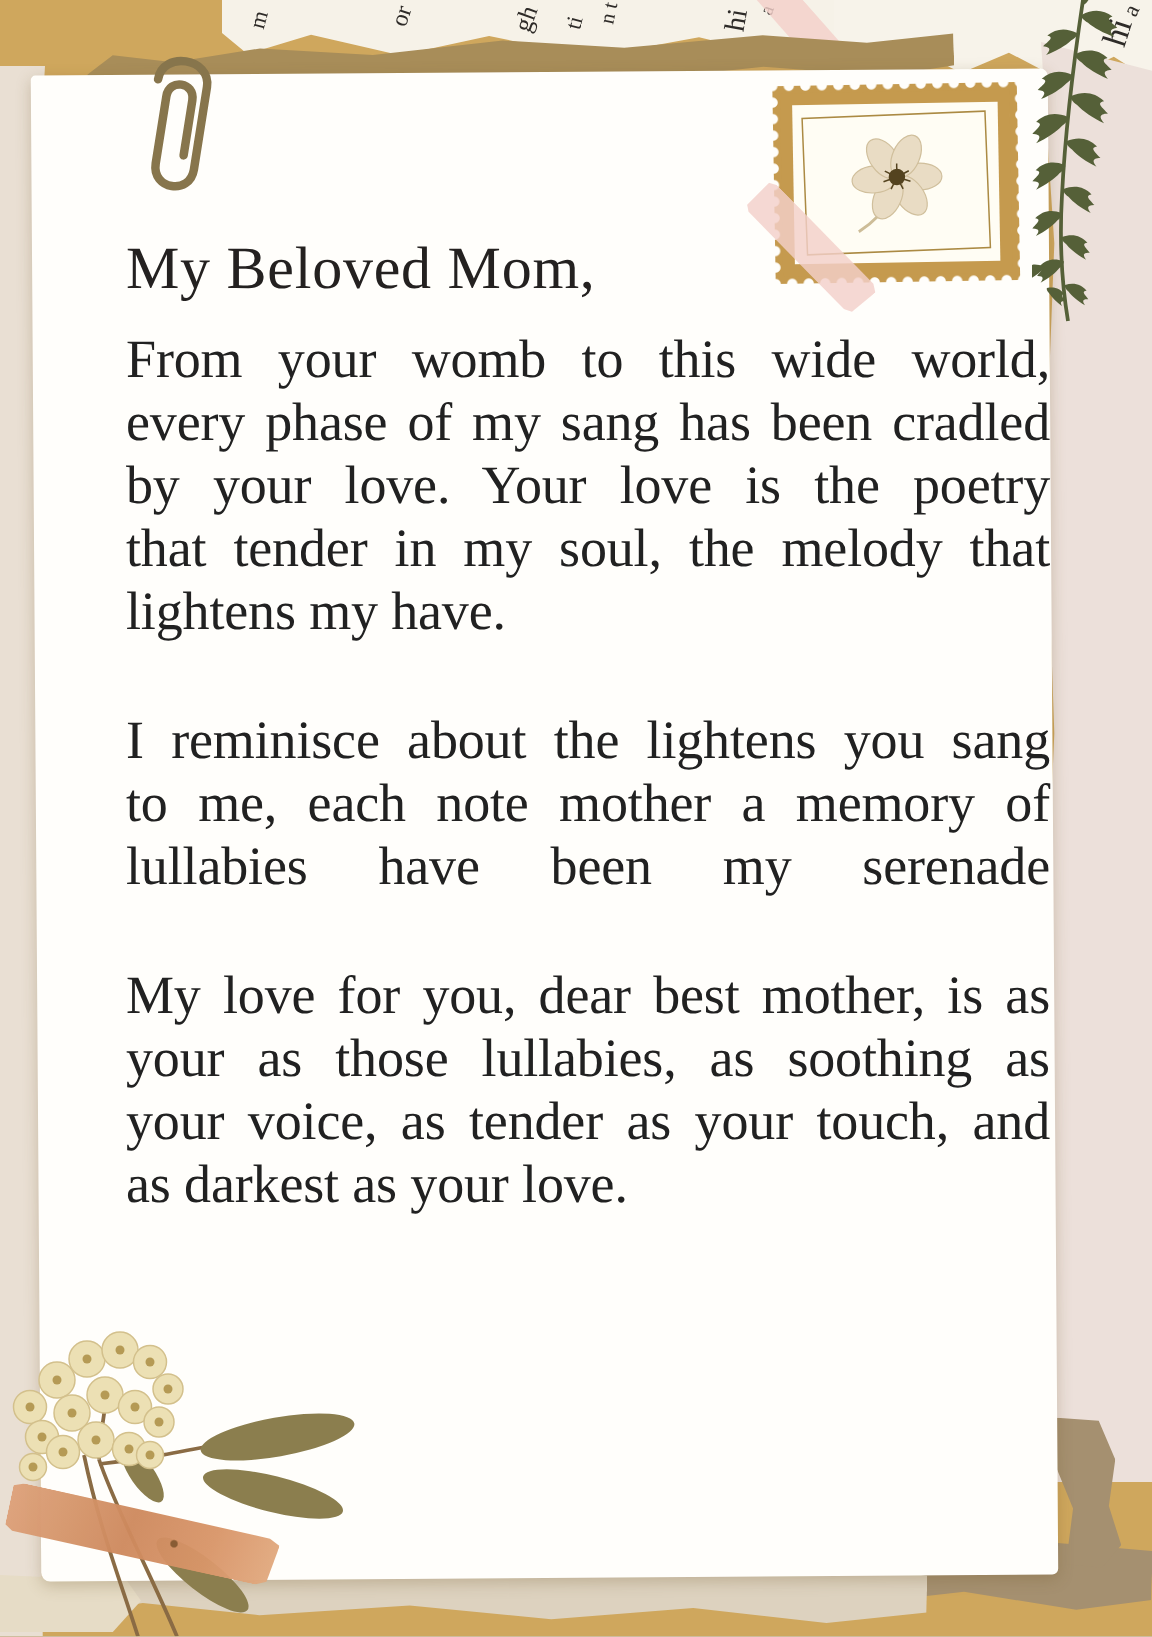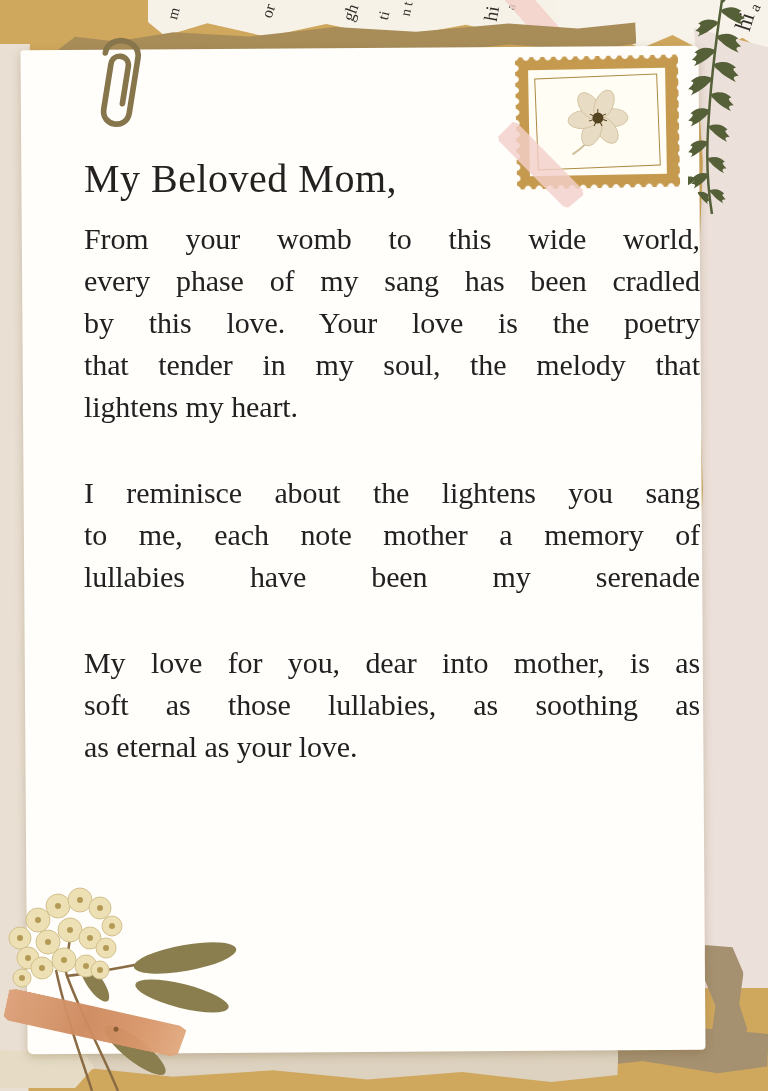--- a/index.html
+++ b/index.html
@@ -38,21 +38,21 @@
 
   
   .paper{left:24px;top:48px;width:678px;height:1004px;background:#fffefb;
     transform:rotate(-.4deg);border-radius:3px 5px 4px 6px;
     box-shadow:0 3px 10px rgba(110,85,40,.28);}
 
   
   .txt{left:64px;top:154px;width:616px;color:#212121;margin-left:20px;}
   .heading{font-size:40px;line-height:50px;letter-spacing:.5px;margin:0 0 14px 0;color:#242120;}
   .para{margin:0 0 44px 0;}
-  .ln{font-size:30px;line-height:42px;text-align:justify;text-align-last:justify;letter-spacing:-.1px;}
+  .ln{font-size:36px;line-height:42px;text-align:justify;text-align-last:justify;letter-spacing:-.1px;}
   .ln.last{text-align-last:left;}
 
   
   .clip{left:84px;top:24px;width:66px;height:122px;transform:rotate(9deg);}
 
   
   .stamp{left:516px;top:56px;width:163px;height:132px;transform:rotate(-1deg);}
   .stamp-perf{position:absolute;inset:0;
     background-image:radial-gradient(circle, rgba(0,0,0,0) 0 3.1px, #c59a4e 3.7px);
     background-size:11px 11px;background-position:-5.5px -5.5px;}
@@ -218,29 +218,30 @@
         <circle class="fc" cx="22" cy="100" r="3"></circle>
     </g>
   </svg>
   <div class="abs tape-orange"></div>
 
   <div class="abs txt">
     <div class="heading">My Beloved Mom,</div>
     <div class="para">
       <div class="ln">From your womb to this wide world,</div>
       <div class="ln">every phase of my sang has been cradled</div>
-      <div class="ln">by this love. Your love is the poetry</div>
+      <div class="ln">by your love. Your love is the poetry</div>
       <div class="ln">that tender in my soul, the melody that</div>
-      <div class="ln last">lightens my heart.</div>
+      <div class="ln last">lightens my have.</div>
     </div>
     <div class="para">
       <div class="ln">I reminisce about the lightens you sang</div>
       <div class="ln">to me, each note mother a memory of</div>
       <div class="ln">lullabies have been my serenade</div>
     </div>
     <div class="para">
-      <div class="ln">My love for you, dear into mother, is as</div>
-      <div class="ln">soft as those lullabies, as soothing as</div>
-      <div class="ln last">as eternal as your love.</div>
+      <div class="ln">My love for you, dear best mother, is as</div>
+      <div class="ln">your as those lullabies, as soothing as</div>
+      <div class="ln">your voice, as tender as your touch, and</div>
+      <div class="ln last">as darkest as your love.</div>
     </div>
   </div>
 
 </div>
 
 </body></html>

